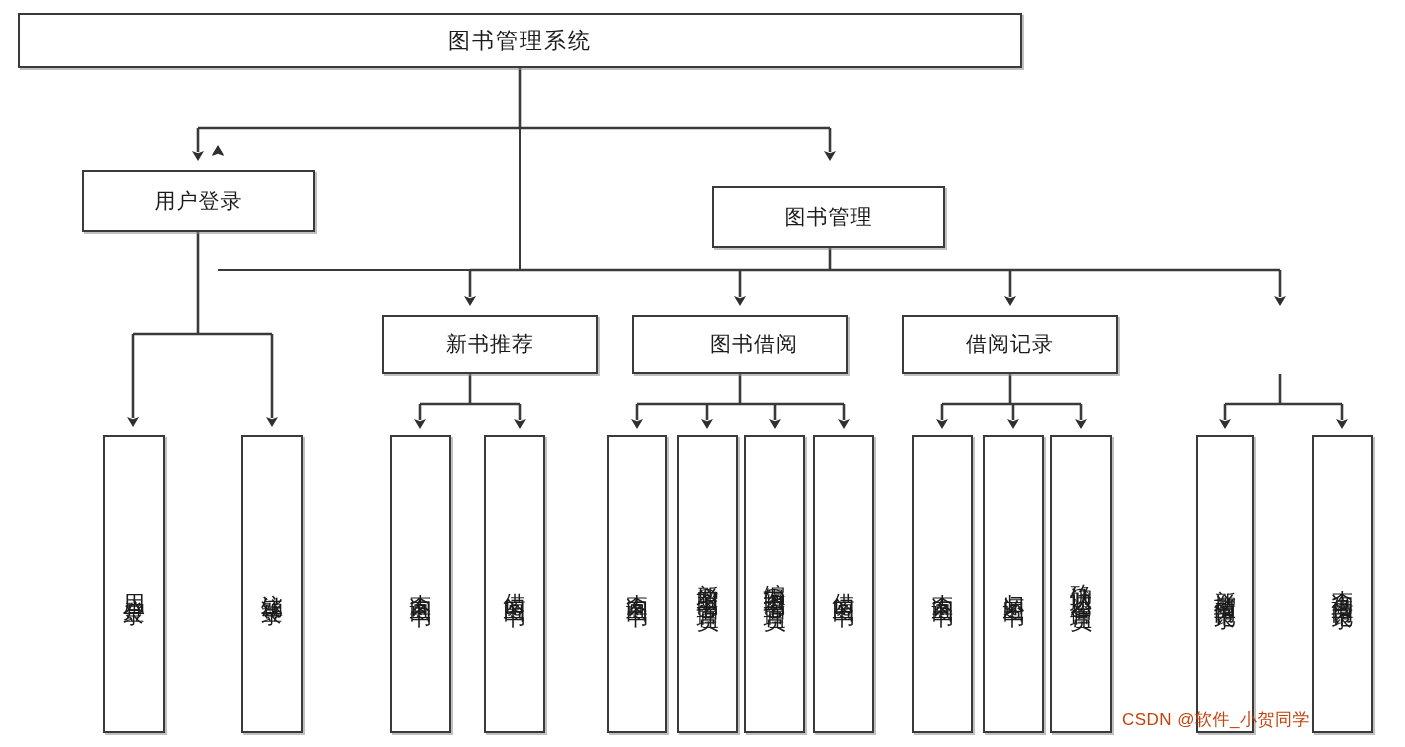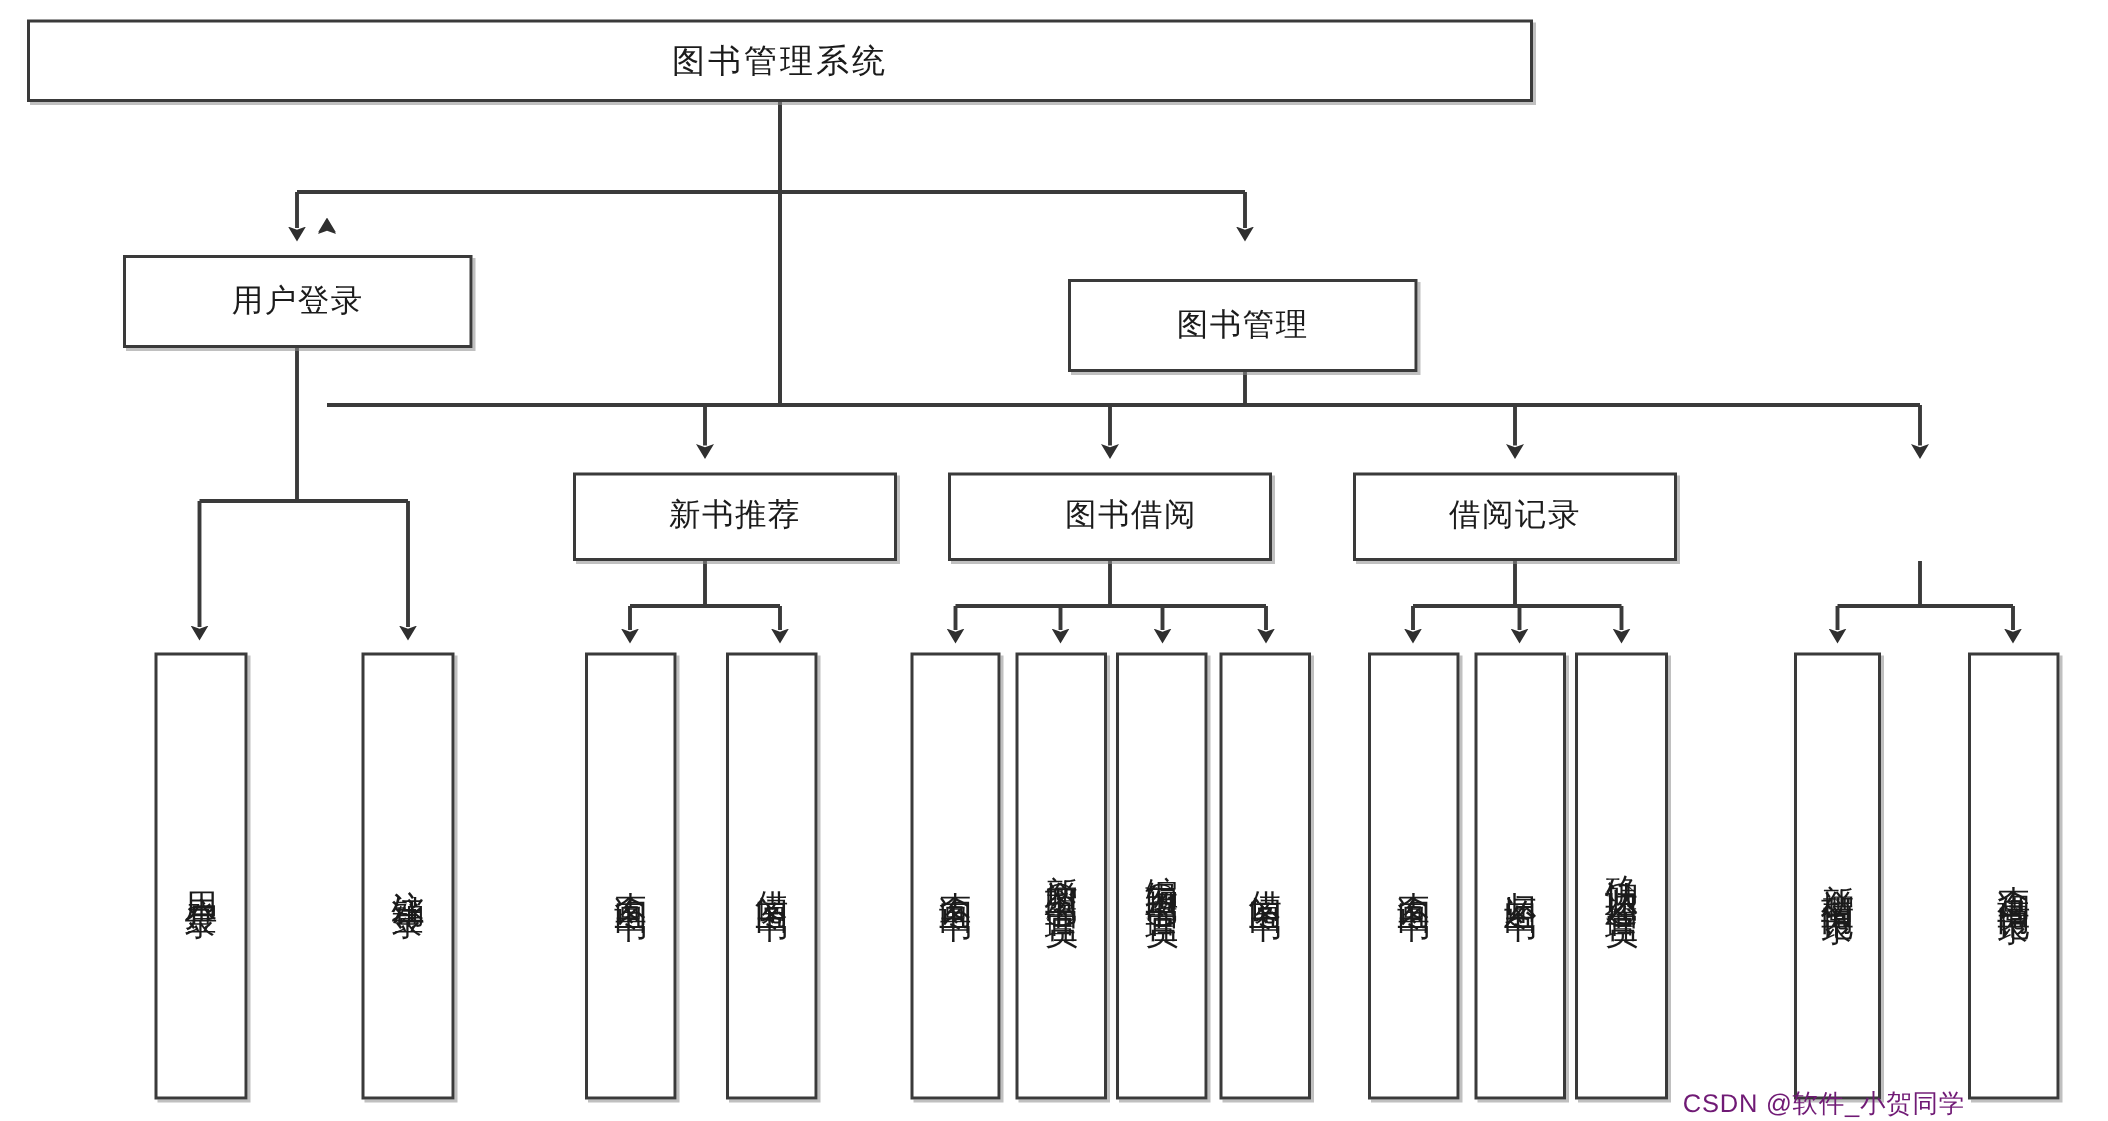--- a/index.html
+++ b/index.html
@@ -34,22 +34,22 @@
     writing-mode:vertical-rl;
     text-orientation:upright;
     font-size:22px;
     letter-spacing:4px;
     line-height:1;
     white-space:normal;
     max-height:290px;
   }
   .watermark{
     position:absolute;
-    right:8px;bottom:0;
-    color:#701a75;
+    right:8px;bottom:16px;
+    color:#c2410c;
     font-size:17px;
     letter-spacing:0.5px;
     white-space:nowrap;
     user-select:none;
     margin-left:30px;
   }
 </style>
 </head>
 <body>
 

